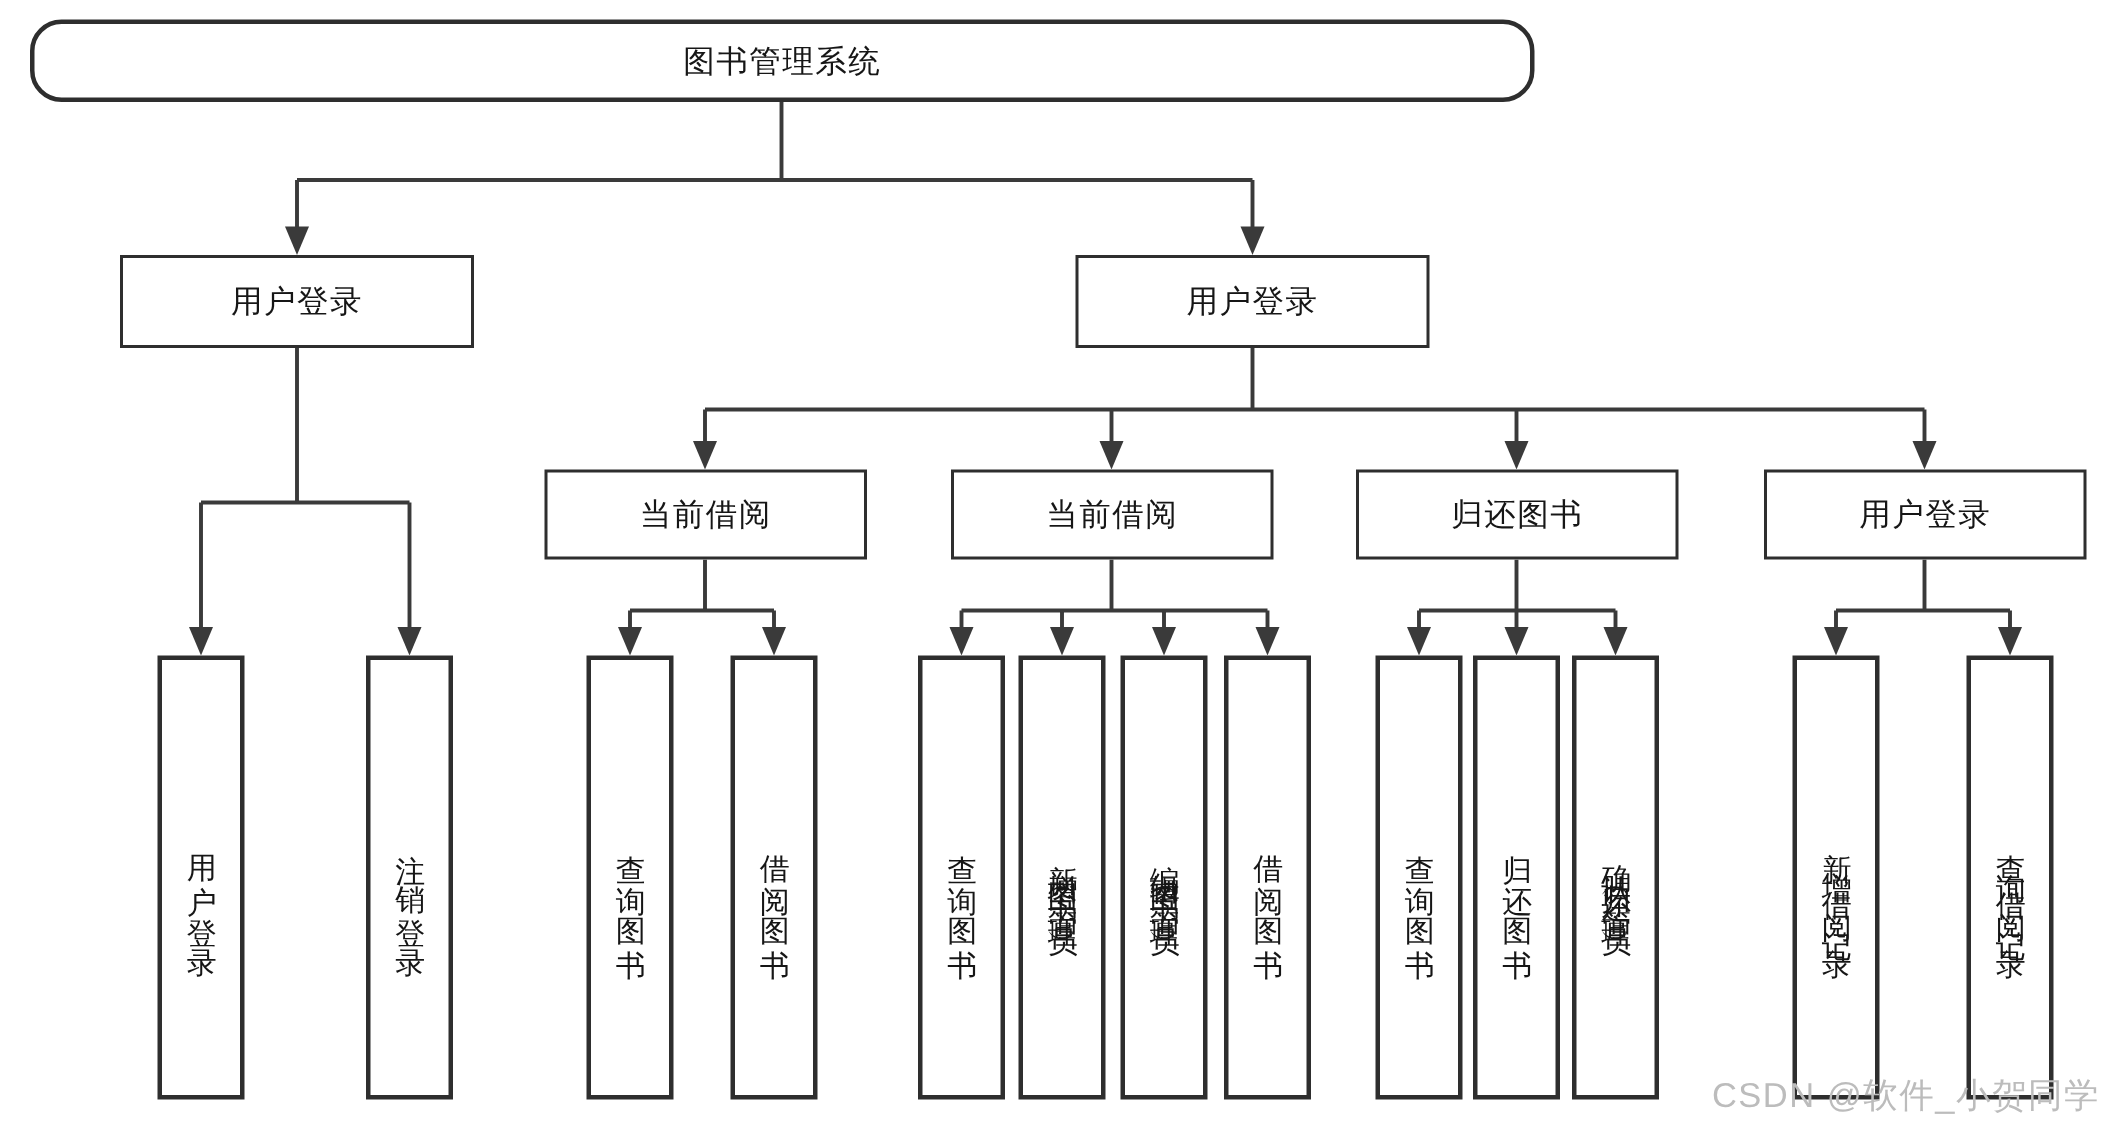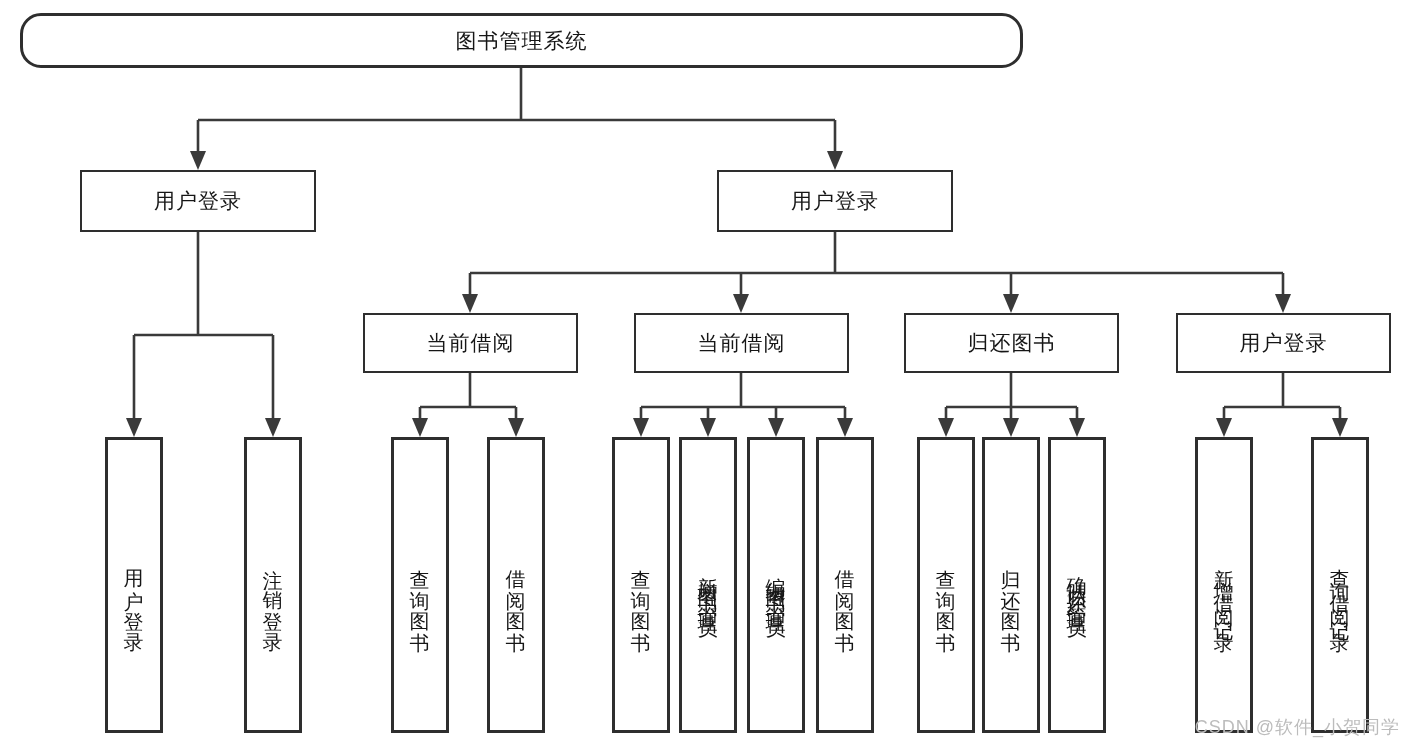--- a/index.html
+++ b/index.html
@@ -24,21 +24,21 @@
     position:absolute; box-sizing:border-box; background:#fff;
     border:3px solid var(--border); width:58px; height:296px; top:437px;
     display:flex; align-items:center; justify-content:center;
     font-size:20px; color:var(--text);
   }
   .vbox span { writing-mode:vertical-rl; text-orientation:mixed; line-height:1; }
   .sp-s span { letter-spacing:21px; margin-top:21px; }
   .sp-m span { letter-spacing:13px; margin-top:13px; }
   .sp-l span { letter-spacing:6px;  margin-top:6px;  }
   .watermark {
-    position:absolute; top:715px; right:5px; font-size:18px;
+    position:absolute; top:715px; right:5px; font-size:23px;
     color:var(--watermark); letter-spacing:1px; white-space:nowrap;
   }
 </style>
 </head>
 <body>
 
 <div class="canvas">
 
   <svg class="connectors" viewBox="0 0 1405 747">
     <path d="

